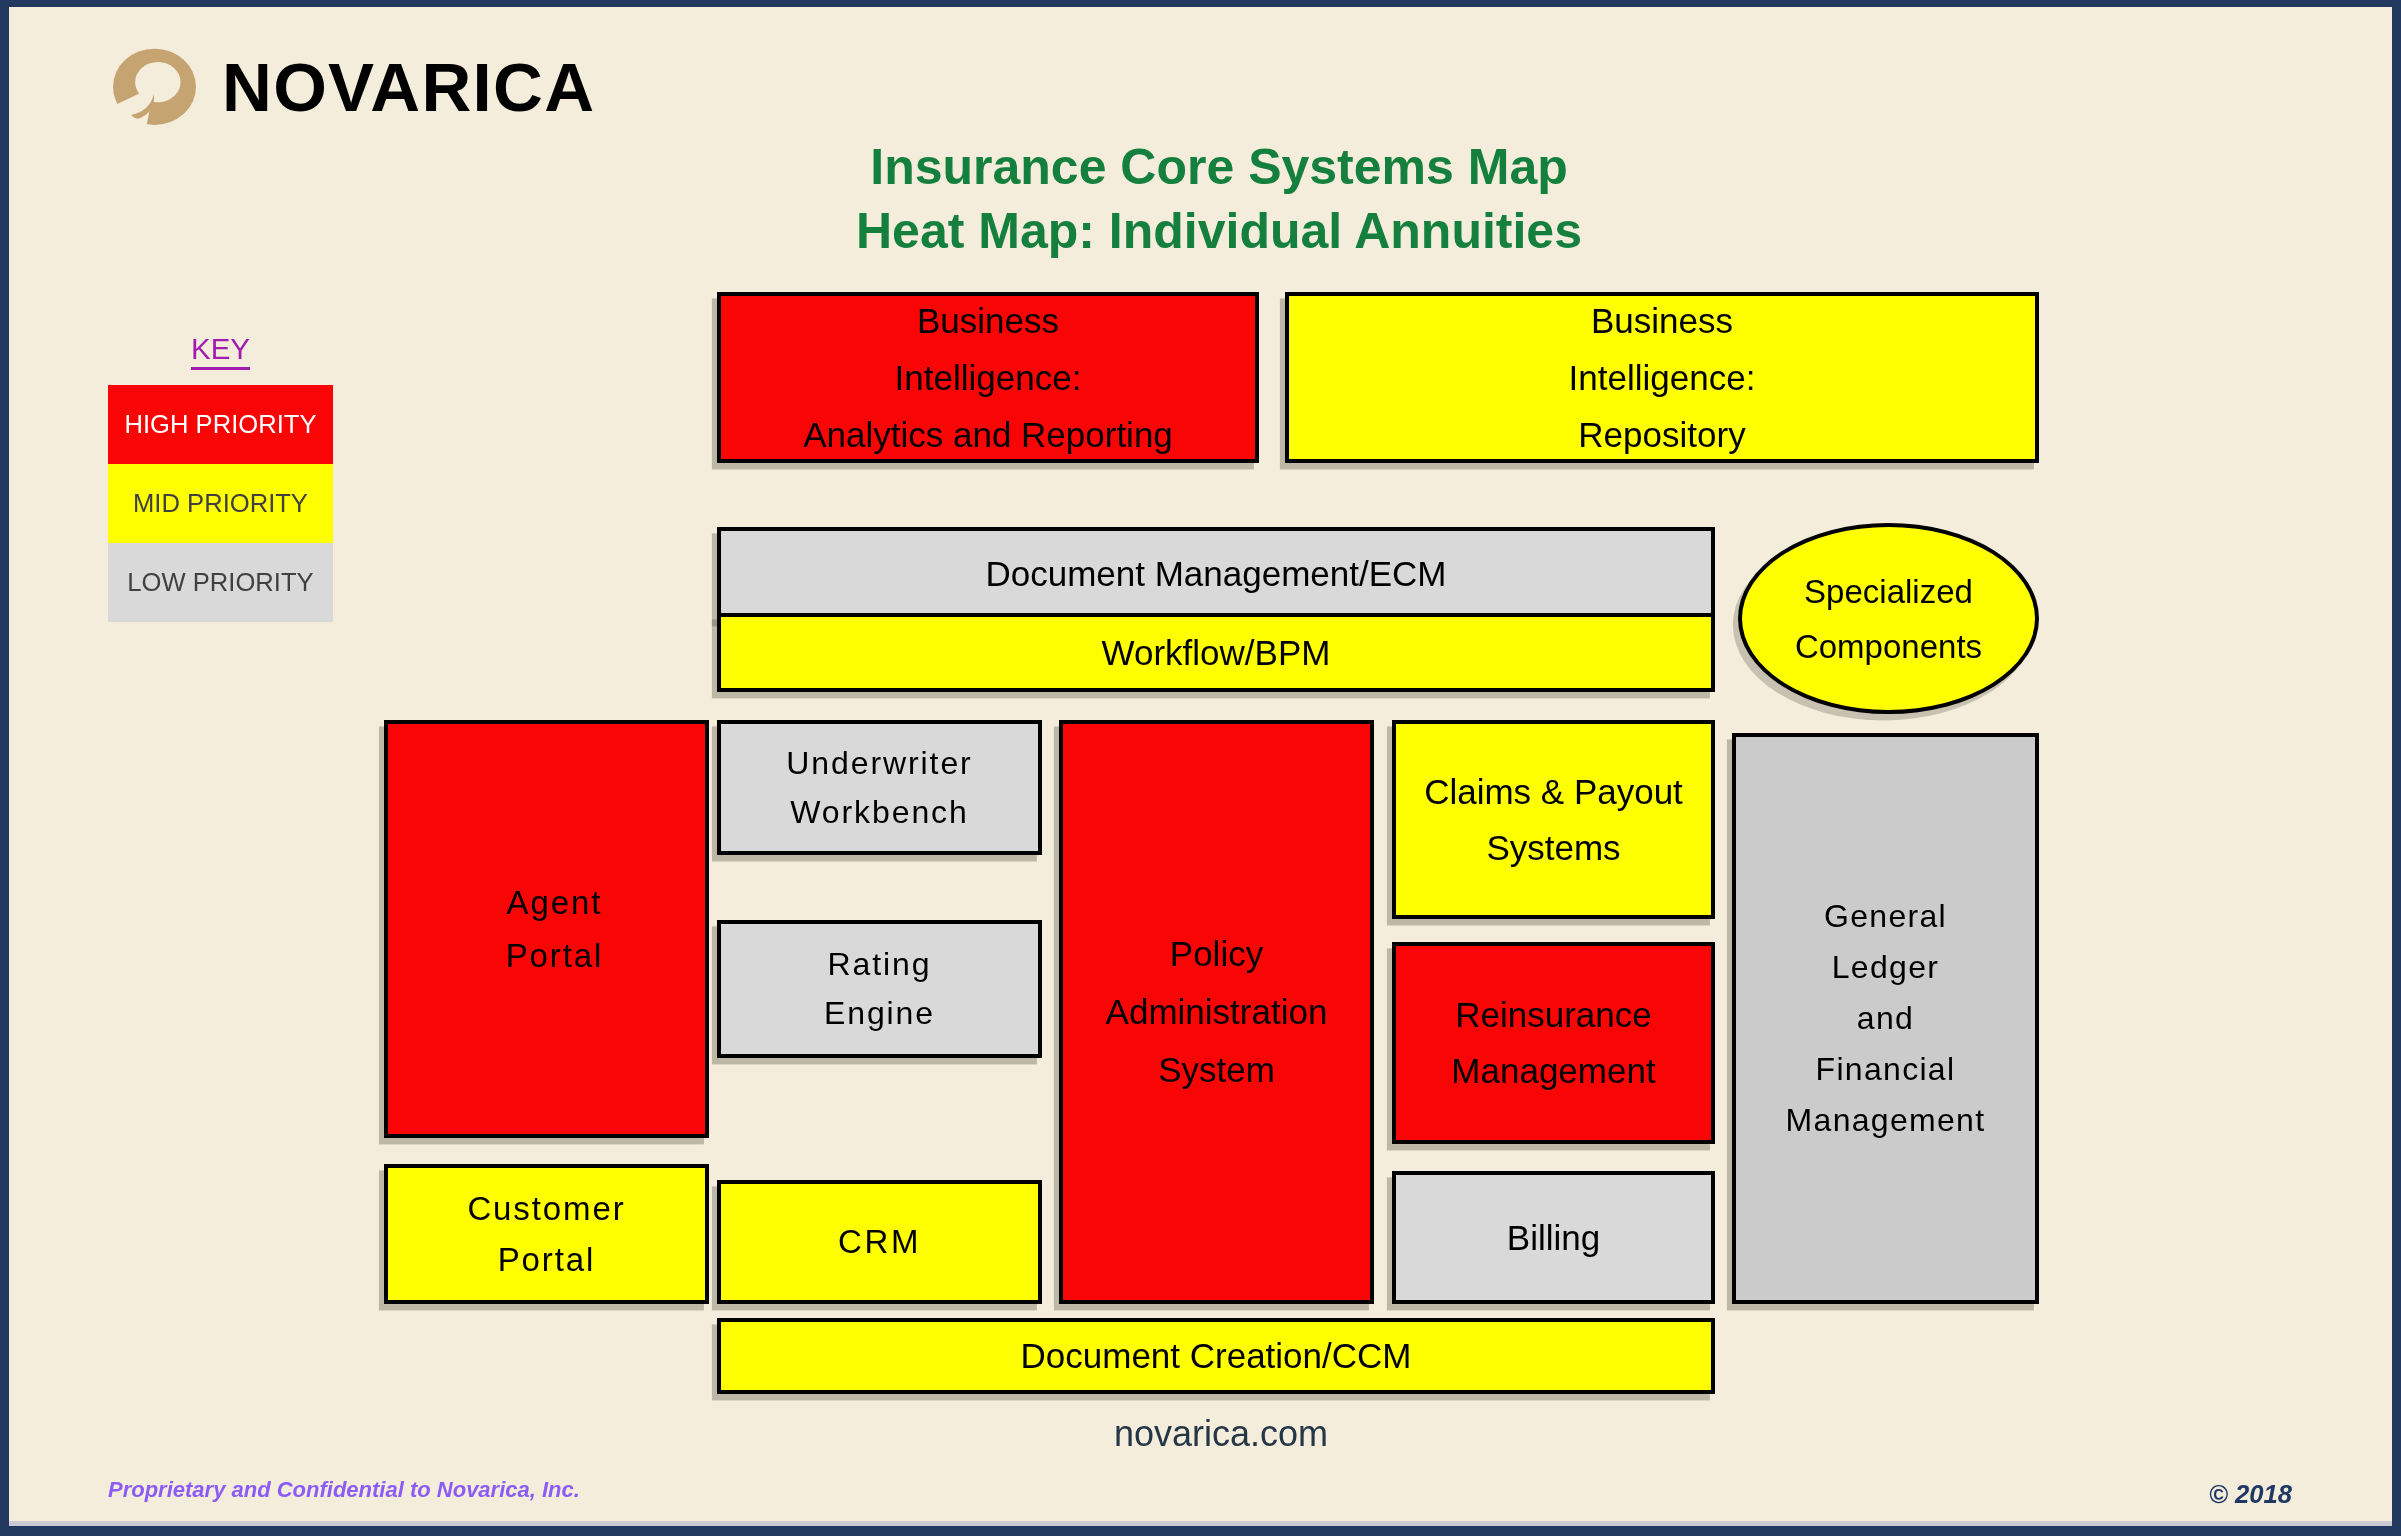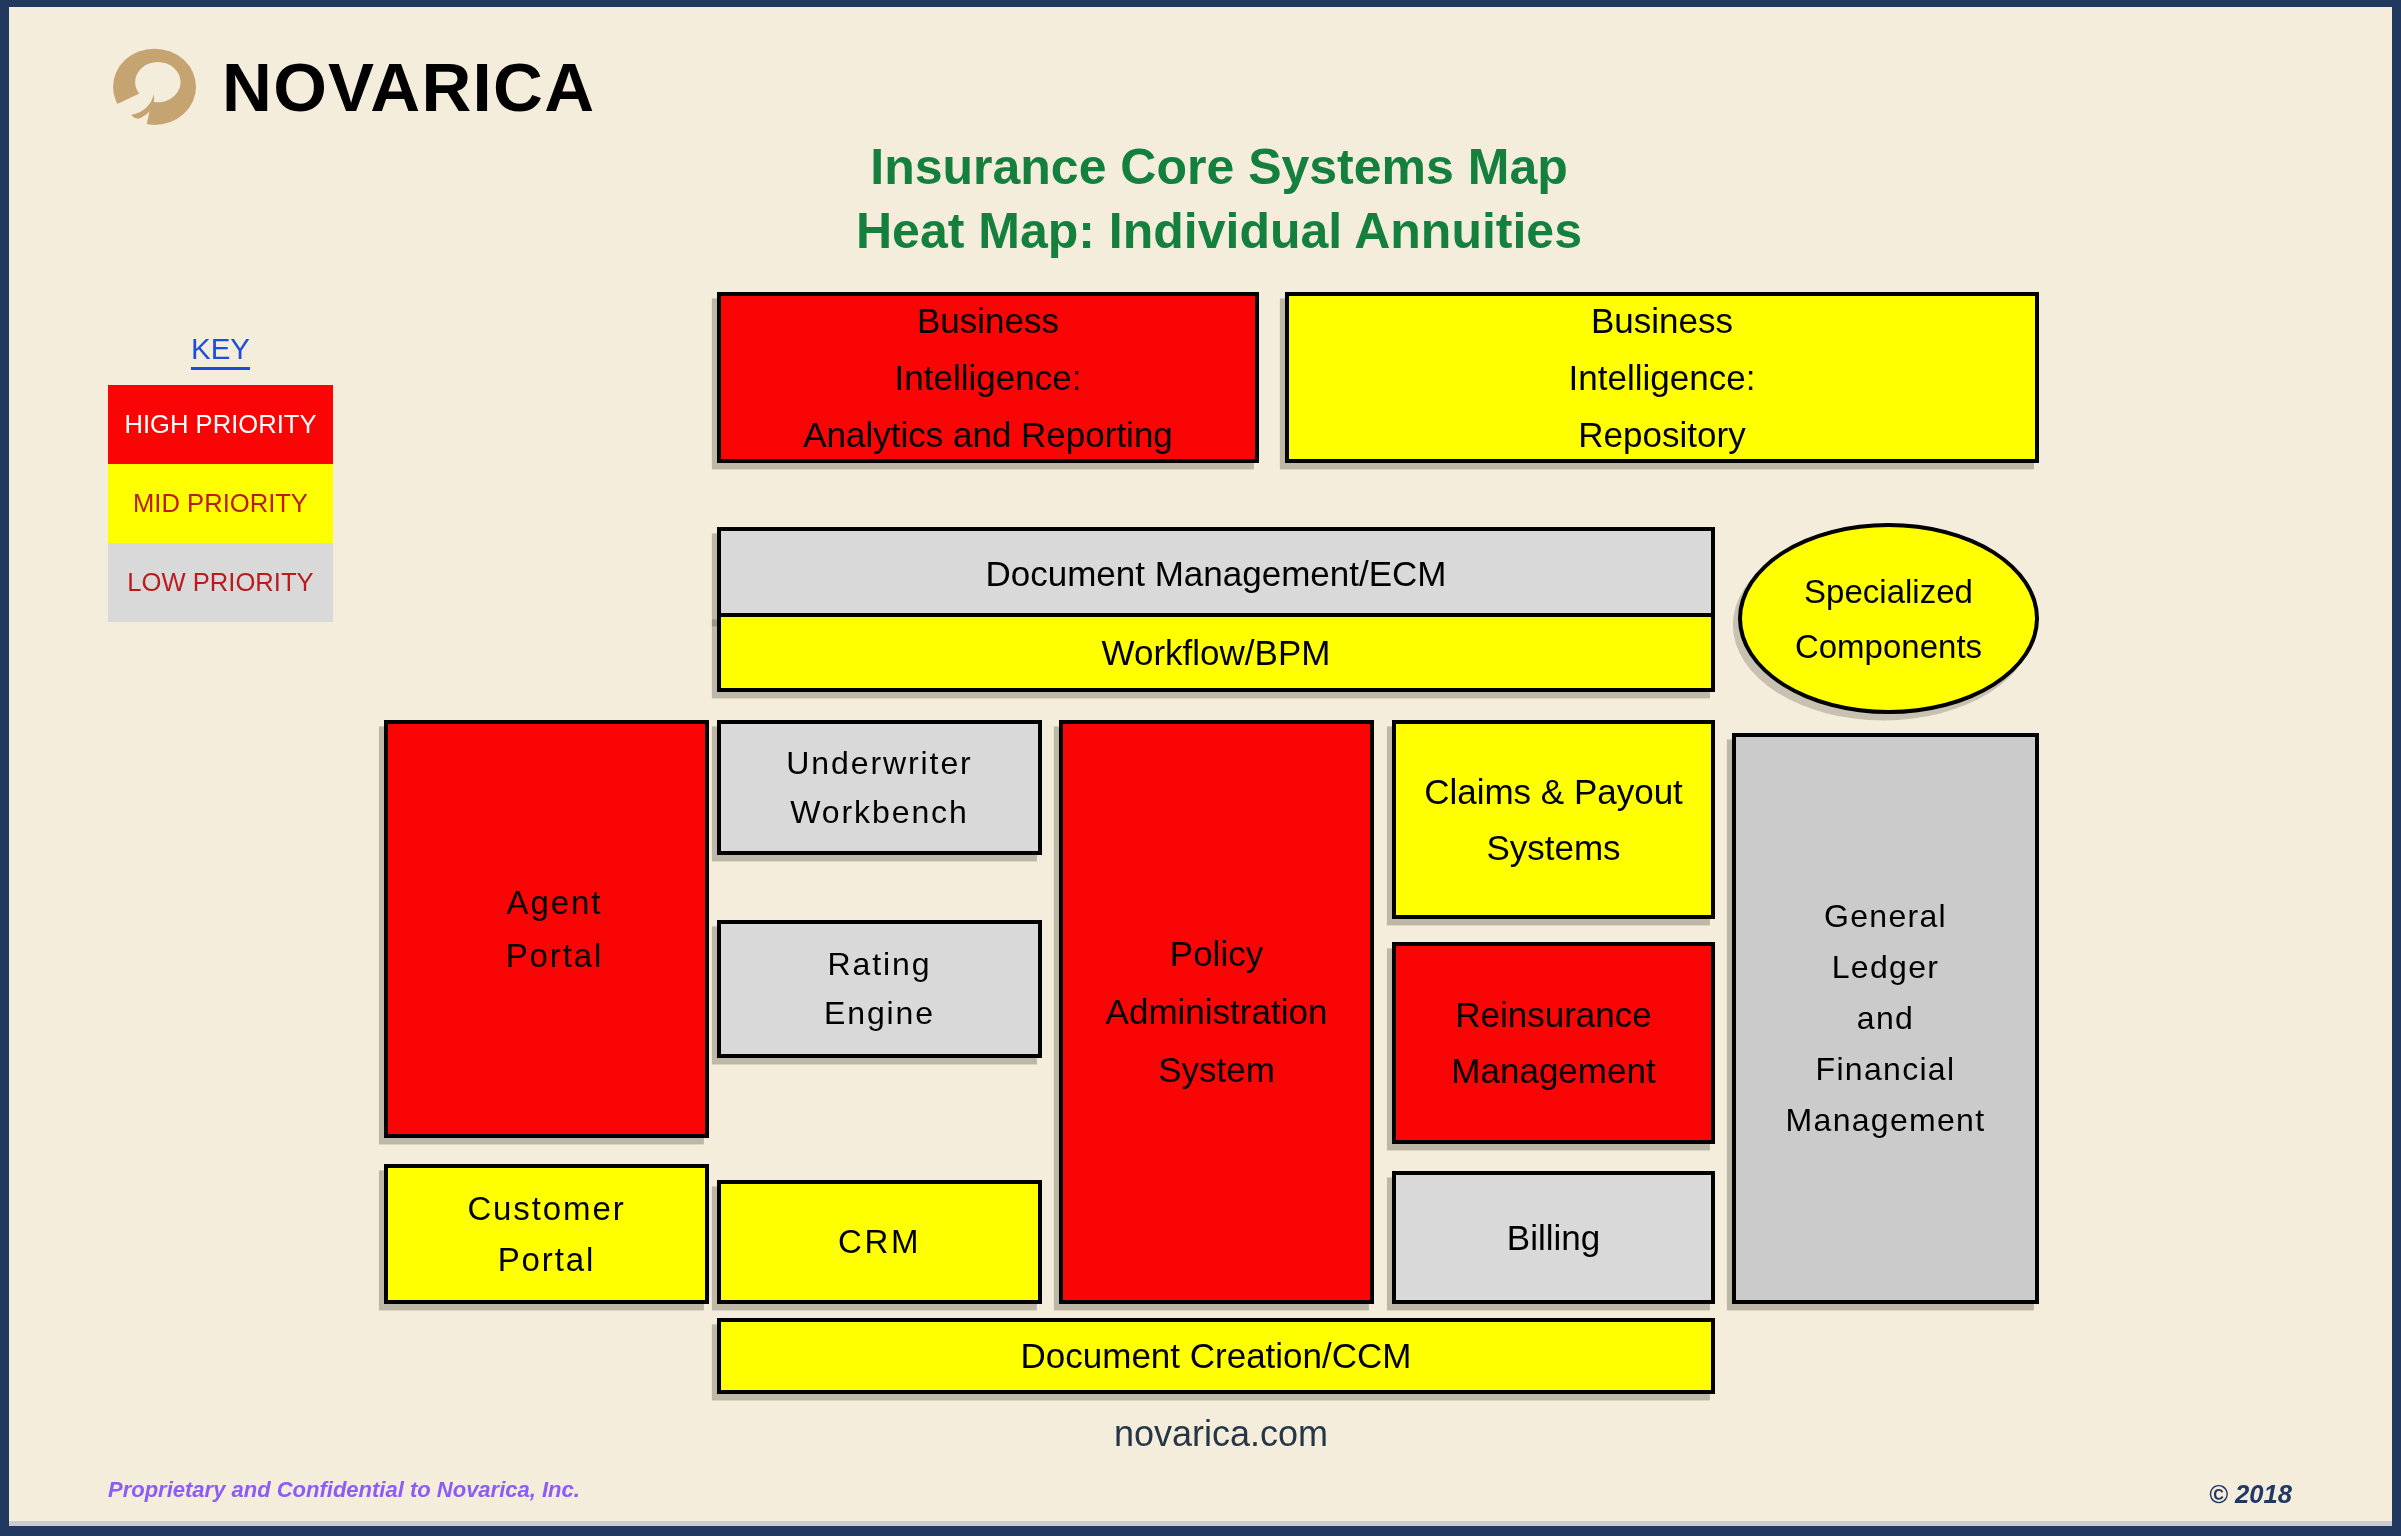--- a/index.html
+++ b/index.html
@@ -14,24 +14,24 @@
   .logo{position:absolute;left:102px;top:40px;display:flex;align-items:center;}
   .logo svg{width:87px;height:81px;display:block;}
   .brand{color:#000000;font-size:69px;font-weight:bold;letter-spacing:1.3px;margin-left:24px;line-height:1;}
 
   
   .title{position:absolute;left:1210px;top:128px;transform:translateX(-50%);
     text-align:center;color:#15803d;font-size:50px;font-weight:bold;line-height:64px;white-space:nowrap;}
 
   
   .key{position:absolute;left:99px;top:325px;width:225px;}
-  .key-heading{display:block;text-align:center;color:#1d4ed8;font-size:29.5px;
+  .key-heading{display:block;text-align:center;color:#a21caf;font-size:29.5px;
     text-decoration:underline;text-decoration-thickness:2.6px;text-underline-offset:7.7px;margin-bottom:19px;}
   .key-row{height:79px;display:flex;align-items:center;justify-content:center;
-    font-size:25.6px;color:#b91c1c;}
+    font-size:25.6px;color:#404040;}
   .key-row[data-priority="high"]{color:#FFFFFF;}
 
   
   .box{position:absolute;border:4.5px solid #000;box-sizing:border-box;
     display:flex;align-items:center;justify-content:center;text-align:center;
     color:#000;box-shadow:-5.1px 6.4px 0 rgba(99,94,80,0.38);}
   .lbl{white-space:pre-line;display:block;}
 
   .b-bi-analytics{left:708px;top:285px;width:542px;height:171px;font-size:35px;line-height:57px;}
   .b-bi-repository{left:1276px;top:285px;width:754px;height:171px;font-size:35px;line-height:57px;}

